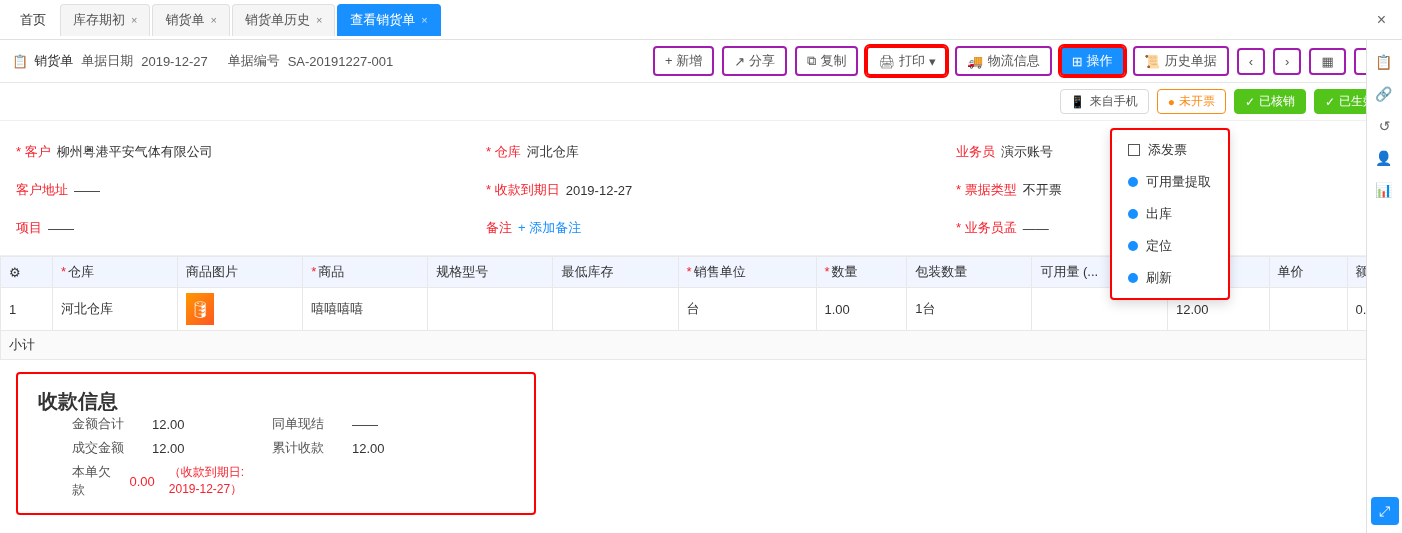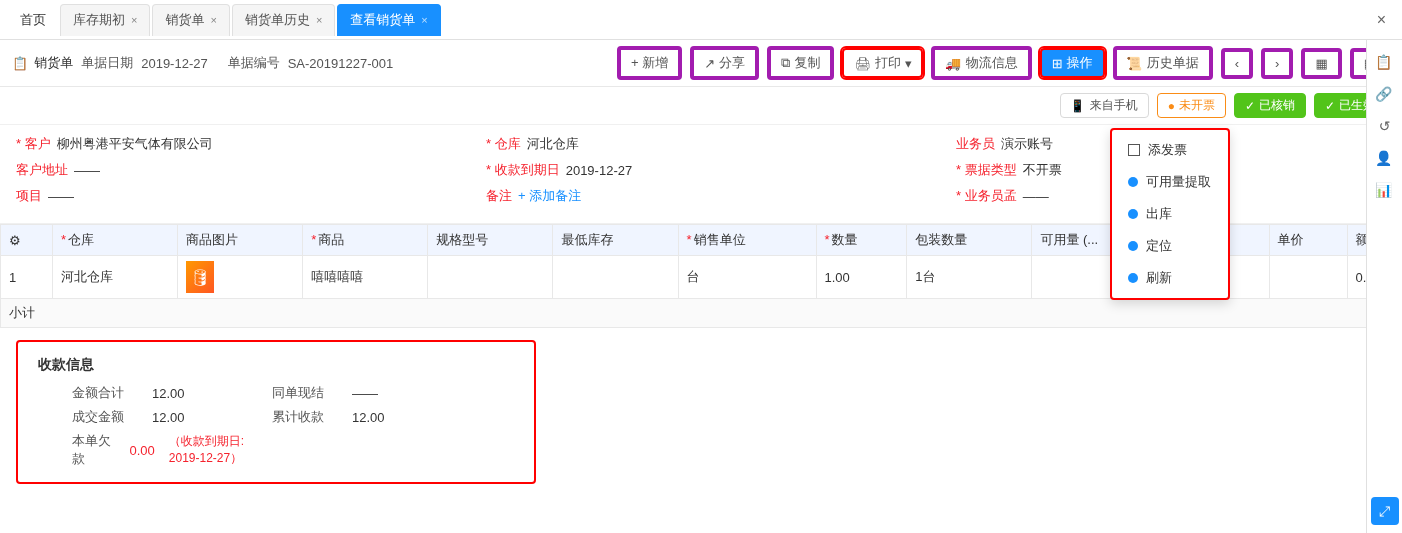--- a/index.html
+++ b/index.html
@@ -26,41 +26,41 @@
     .doc-title { display: flex; align-items: center; gap: 6px; font-weight: 500; color: #333; }
     .doc-meta { display: flex; gap: 20px; color: #555; font-size: 13px; }
     .doc-meta span { display: flex; align-items: center; gap: 4px; }
 
     
     .toolbar {
       display: flex; align-items: center; margin-left: auto; gap: 8px;
     }
     .toolbar-btn {
       display: flex; align-items: center; gap: 4px; padding: 4px 10px;
-      border: 4px solid #a21caf; border-radius: 4px; cursor: pointer;
+      border: 2px solid #a21caf; border-radius: 4px; cursor: pointer;
       background: #fff; font-size: 13px; color: #555;
     }
 
     
     .status-row {
       display: flex; align-items: center; justify-content: flex-end;
       padding: 6px 16px; gap: 8px; border-bottom: 1px solid #f0f0f0;
     }
     .status-btn {
       display: flex; align-items: center; gap: 4px; padding: 3px 10px;
       border-radius: 4px; font-size: 12px; cursor: pointer;
       border: 1px solid #d9d9d9; background: #fff; color: #555;
     }
     .status-btn.orange { border-color: #fa8c16; color: #fa8c16; }
     .status-btn.green-fill { background: #52c41a; color: #fff; border-color: #52c41a; }
 
     
     .form-section { padding: 10px 16px; border-bottom: 1px solid #f0f0f0; }
     .form-row { display: flex; align-items: center; margin-bottom: 8px; gap: 0; }
-    .field-group { display: flex; align-items: center; flex: 1; gap: 6px; min-width: 0; }
+    .field-group { display: flex; align-items: center; flex: 1; gap: 6px; min-width: 0; margin-top: 12px; }
     .field-label { color: #f5222d; font-size: 13px; white-space: nowrap; }
     .field-label::before { content: '* '; }
     .field-label.no-req::before { content: ''; }
     .field-value { color: #333; font-size: 13px; }
     .field-separator { width: 40px; }
 
     
     .table-section { overflow-x: auto; }
     .data-table { width: 100%; border-collapse: collapse; font-size: 13px; }
     .data-table th {
@@ -74,21 +74,21 @@
     .data-table tr:nth-child(even) td { background: #fafafa; }
     .data-table .subtotal td { background: #fffbe6; }
     .required-star { color: #f5222d; margin-right: 2px; }
 
     
     .payment-box {
       border: 2px solid #f00; border-radius: 4px; padding: 14px 20px;
       margin: 10px 16px; display: inline-block; min-width: 520px;
       background: #fff;
     }
-    .payment-title { font-weight: bold; font-size: 14px; margin-bottom: 10px; }
+    .payment-title { font-weight: bold; font-size: 20px; }
     .payment-grid { display: grid; grid-template-columns: 200px 200px; gap: 6px 0; margin-left: 34px; }
     .payment-row { display: flex; align-items: center; gap: 10px; }
     .payment-label { color: #555; width: 70px; }
     .payment-value { color: #333; }
     .payment-value.red { color: #f5222d; }
     .payment-value.date-red { color: #f5222d; }
 
     
     .right-sidebar {
       position: absolute; right: 0; top: 0; bottom: 0;

